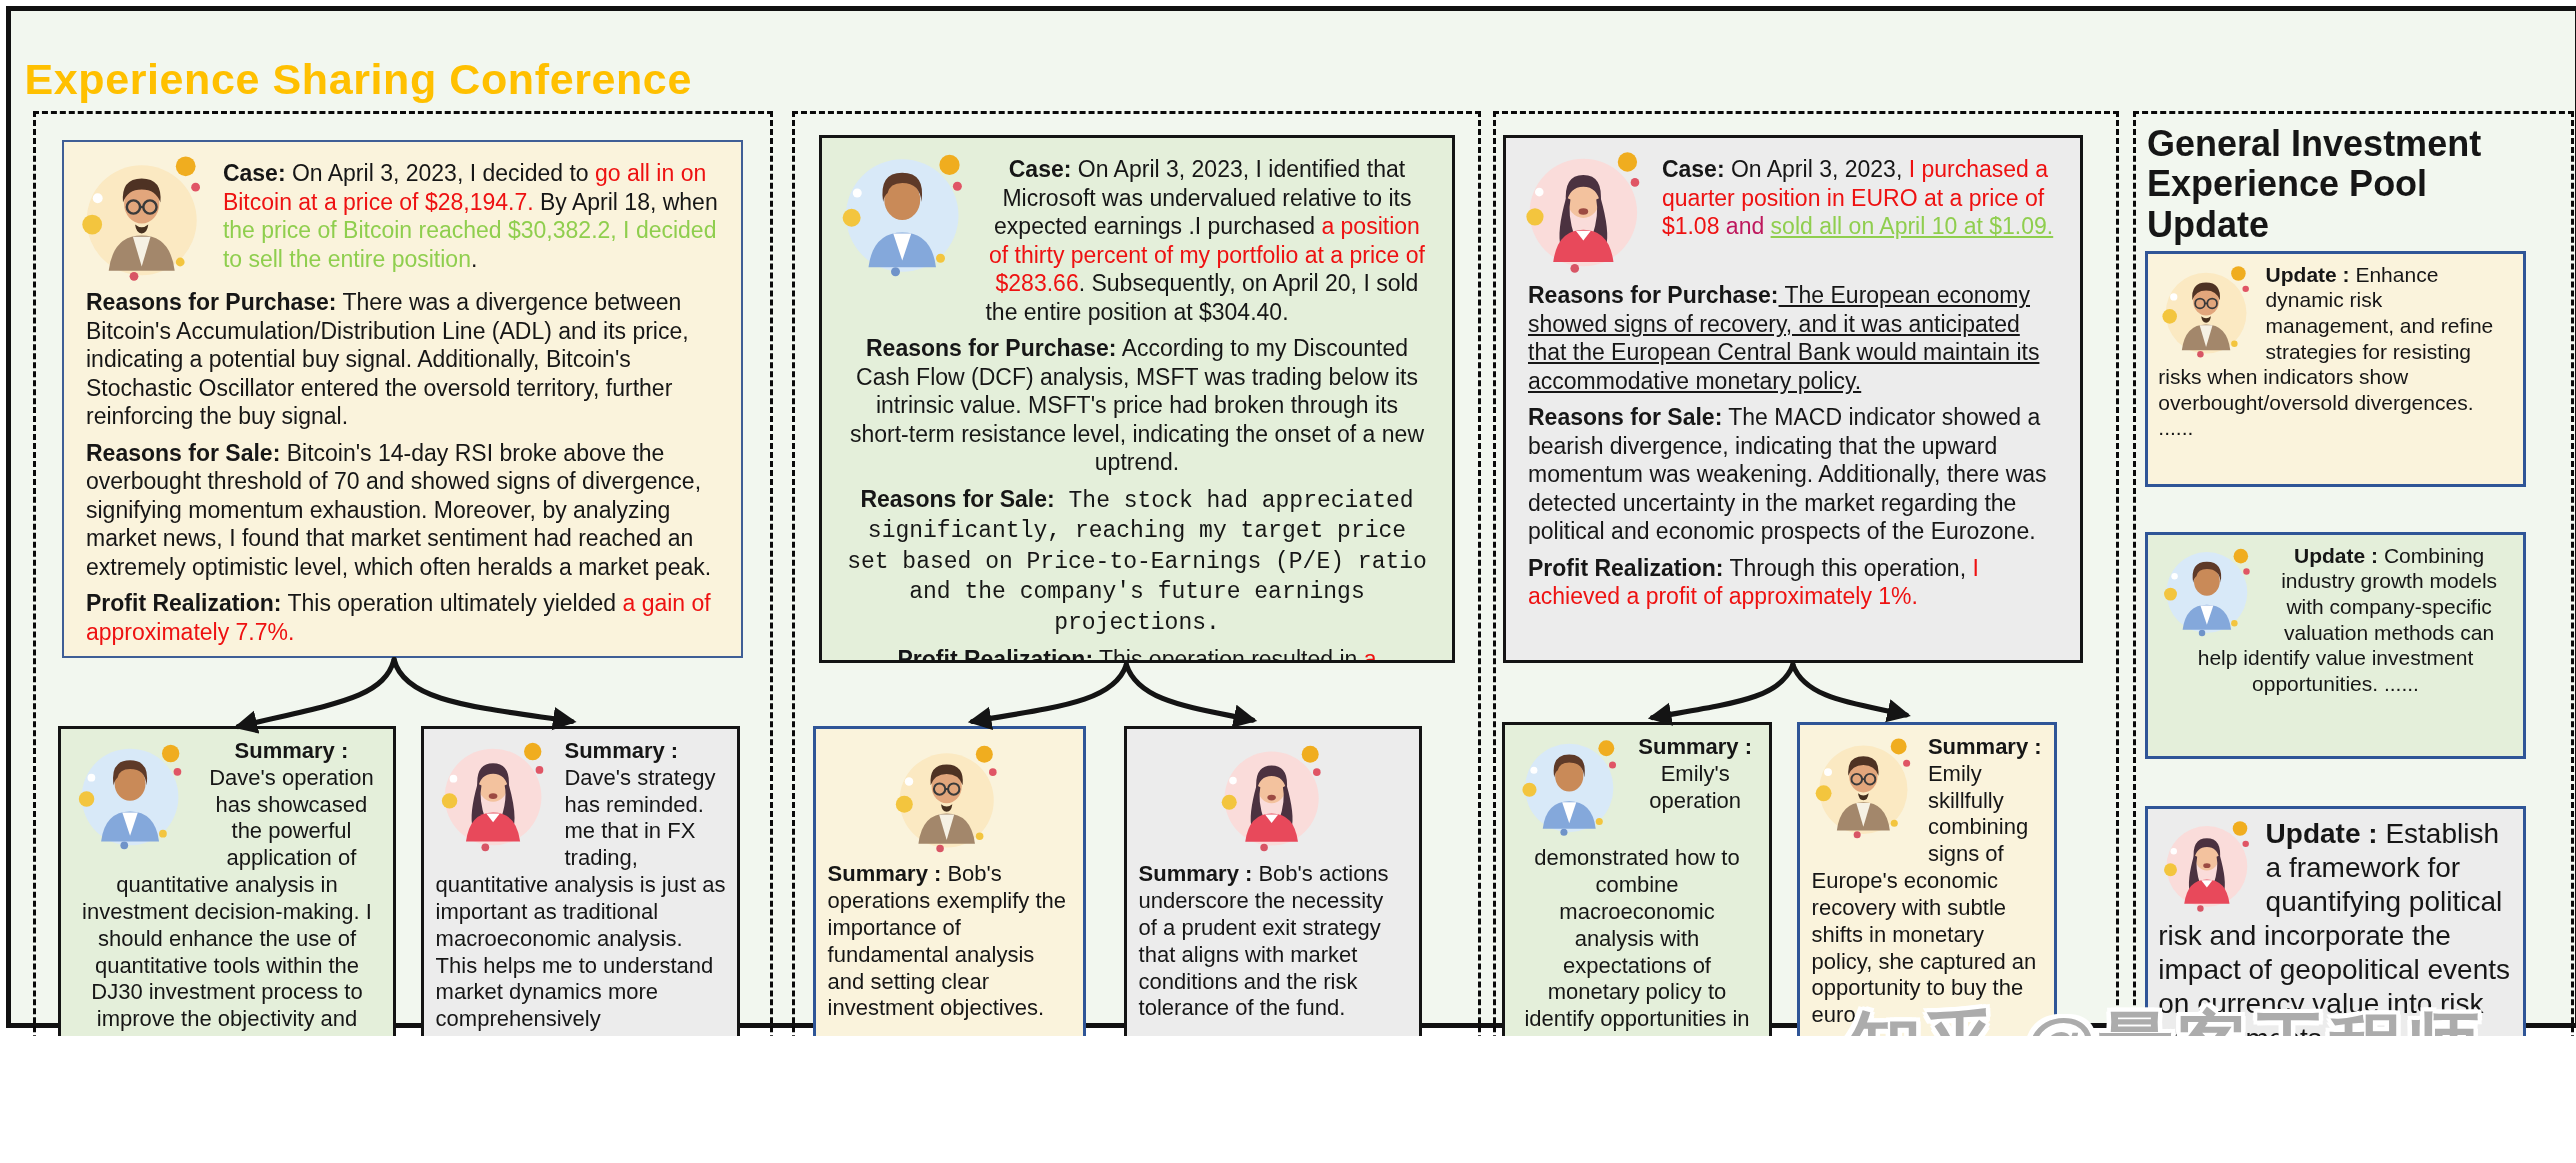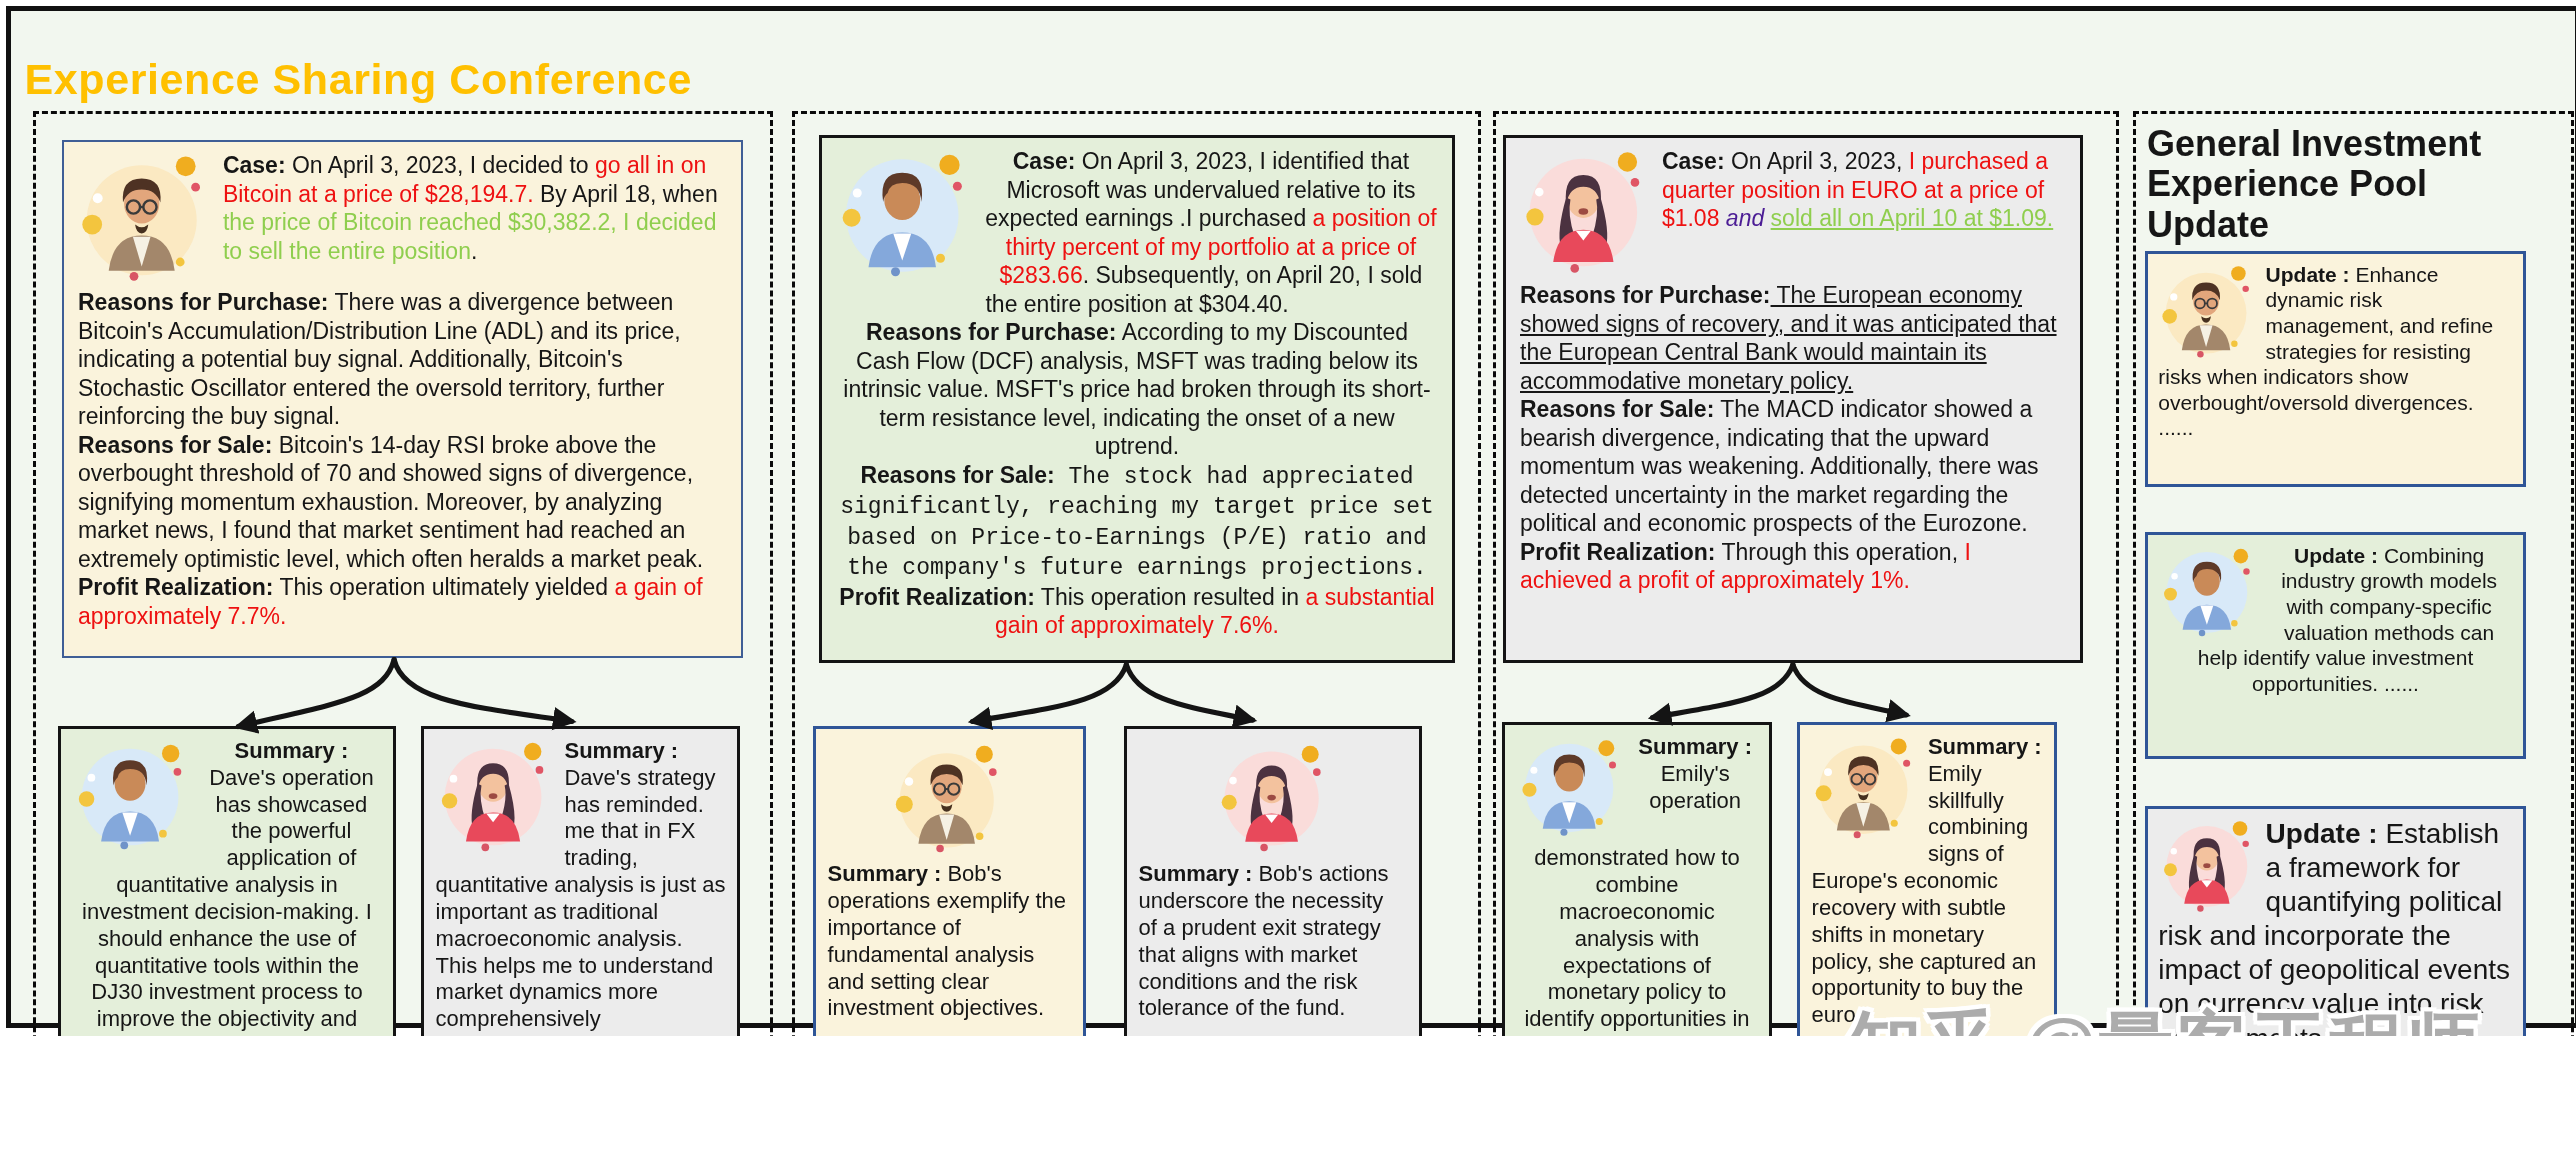--- a/index.html
+++ b/index.html
@@ -19,21 +19,21 @@
   .b-black{border:3.2px solid #141414;}
   .cbox{padding:9px 14px;}
   .sbox{padding:9px 11.6px;}
   .ubox{padding:7.7px 10.3px;}
   .av{display:block;}
   .av svg{width:100%;height:100%;display:block;}
   .fl{float:left;margin:1.3px 11.6px 3.9px 1.3px;}
   .ctr{margin:3.9px auto 6.4px auto;}
   .txt{margin:0;line-height:1.22;}
   .txt b{font-weight:700;}
-  .ctext .blk{margin:0;line-height:1.24;}
+  .ctext .blk{margin:8px;line-height:1.24;}
   .ctext .blk + .blk{clear:both;}
   .pool-title{position:absolute;z-index:2;font-size:36px;font-weight:700;line-height:1.12;}
   .arrows{position:absolute;left:0;top:0;width:2576px;height:1164px;z-index:5;pointer-events:none;}
   .watermark{position:absolute;z-index:9;font-size:74px;font-weight:700;color:#ACACAC;
              letter-spacing:2.6px;white-space:nowrap;
              text-shadow:-3.9px -3.9px 0 #fff,3.9px -3.9px 0 #fff,-3.9px 3.9px 0 #fff,3.9px 3.9px 0 #fff,
                          0 -4.5px 0 #fff,0 4.5px 0 #fff,-4.5px 0 0 #fff,4.5px 0 0 #fff;}
   .hiddefs{position:absolute;width:0;height:0;overflow:hidden;}
 </style>
 </head>
@@ -163,21 +163,21 @@
     <p class="txt" style="font-size:22px"><b>Summary :</b> <span>Bob's actions  underscore the necessity of a prudent exit strategy that aligns with market conditions and the risk tolerance of the fund.</span></p>
   </div>
 
   <div class="box cbox graybox b-black" style="left:1503px;top:135px;width:580px;height:528px">
     <span class="av fl" style="width:129px;height:129px">
       <svg viewBox="0 0 120 120">
           <use href="#av-emily"></use>
         </svg>
     </span>
     <div class="ctext" style="font-size:23px">
-        <p class="blk"><span style="color: rgb(22, 22, 22); font-weight: 700;">Case:</span><span style="color: rgb(22, 22, 22);"> On April 3, 2023, </span><span style="color: rgb(238, 17, 17);">I purchased a quarter position in EURO at a price of $1.08</span><span style="color: #4c1d95; font-style: italic;"> and </span><span style="color: rgb(143, 206, 78); text-decoration: underline;">sold all on April 10 at $1.09.</span></p>
+        <p class="blk"><span style="color: rgb(22, 22, 22); font-weight: 700;">Case:</span><span style="color: rgb(22, 22, 22);"> On April 3, 2023, </span><span style="color: rgb(238, 17, 17);">I purchased a quarter position in EURO at a price of $1.08</span><span style="color: #be185d;"> and </span><span style="color: rgb(143, 206, 78); text-decoration: underline;">sold all on April 10 at $1.09.</span></p>
         <p class="blk"><span style="color: rgb(22, 22, 22); font-weight: 700;">Reasons for Purchase:</span><span style="color: rgb(22, 22, 22); text-decoration: underline;"> The European economy showed signs of recovery, and it was anticipated that the European Central Bank would maintain its accommodative monetary policy.</span></p>
         <p class="blk"><span style="color: rgb(22, 22, 22); font-weight: 700;">Reasons for Sale:</span><span style="color: rgb(22, 22, 22);"> The MACD indicator showed a bearish divergence, indicating that the upward momentum was weakening. Additionally, there was detected uncertainty in the market regarding the political and economic prospects of the Eurozone.</span></p>
         <p class="blk"><span style="color: rgb(22, 22, 22); font-weight: 700;">Profit Realization:</span><span style="color: rgb(22, 22, 22);"> Through this operation, </span><span style="color: rgb(238, 17, 17);">I achieved a profit of approximately 1%.</span></p>
       </div>
   </div>
 
   <div class="box sbox greenbox b-black" style="left:1502px;top:722px;width:270px;height:390px">
     <span class="av fl" style="width:106px;height:106px;margin-right:9px">
       <svg viewBox="0 0 120 120">
           <use href="#av-bob"></use>

